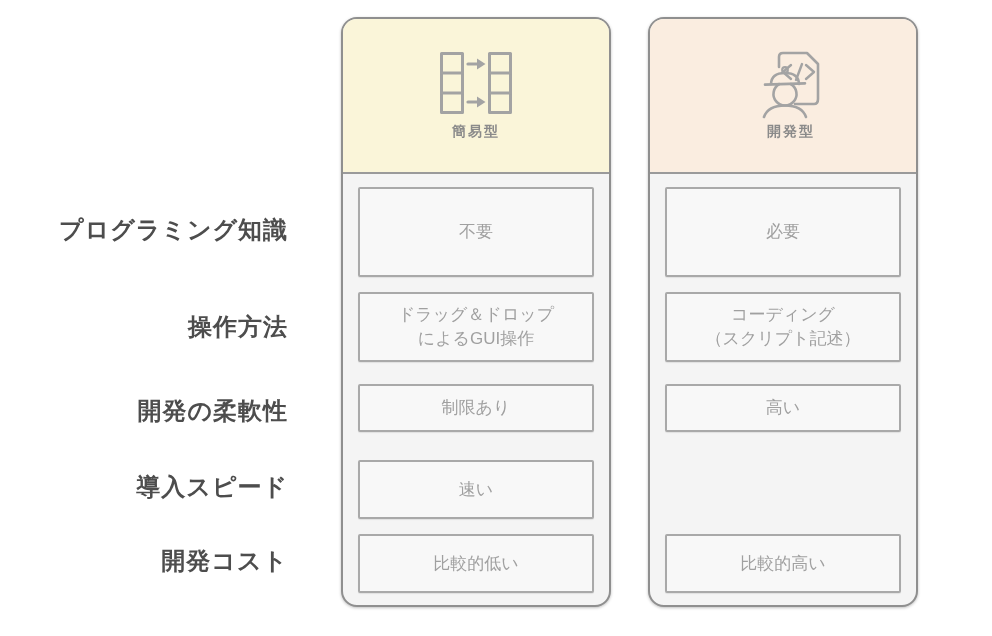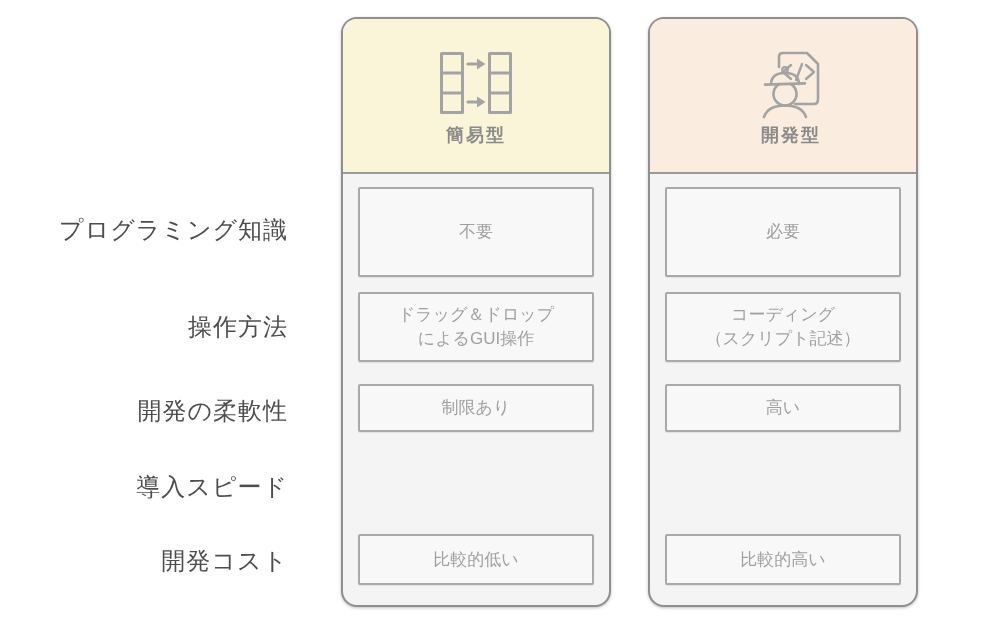--- a/index.html
+++ b/index.html
@@ -6,21 +6,21 @@
   body{
     width:992px;height:636px;background:#ffffff;overflow:hidden;position:relative;
     font-family:"Liberation Sans","DejaVu Sans",sans-serif;
   }
   .canvas{position:absolute;inset:0;}
 
   
   .labels{position:absolute;left:0;top:0;width:290px;height:636px;}
   .row-label{
     position:absolute;left:0;right:2px;height:34px;line-height:34px;
-    text-align:right;font-size:24px;font-weight:normal;color:#4D4D4D;
+    text-align:right;font-size:24px;font-weight:bold;color:#4D4D4D;
     letter-spacing:1px;
   }
   .rl0{top:213px}.rl1{top:310px}.rl2{top:394px}.rl3{top:470px}.rl4{top:544px}
 
   
   .col{
     position:absolute;top:17px;height:590px;width:270px;background:#F4F4F4;
     border:2px solid #8F8F8F;border-radius:16px;box-sizing:border-box;
     overflow:hidden;box-shadow:0 1px 3px rgba(0,0,0,0.25);
   }
@@ -28,36 +28,36 @@
   .col-dev{left:648px;}
   .col-header{
     position:absolute;left:0;right:0;top:0;height:153px;
     border-bottom:2px solid #9A9A9A;
     display:flex;flex-direction:column;align-items:center;justify-content:flex-start;
   }
   .col-simple .col-header{background:#FAF5D9;}
   .col-dev .col-header{background:#FAEDE0;padding-left:16px;}
   .icon-wrap{margin-top:28px;height:72px;display:flex;align-items:center;justify-content:center;}
   .col-title{
-    margin-top:4px;font-size:18px;font-weight:bold;color:#8A8A8A;letter-spacing:2px;
+    margin-top:4px;font-size:14px;font-weight:bold;color:#8A8A8A;letter-spacing:2px;
   }
 
   
   .cell{
     position:absolute;left:15px;right:15px;background:#F8F8F8;
     border:2px solid #A9A9A9;border-radius:2px;box-sizing:border-box;
     display:flex;align-items:center;justify-content:center;text-align:center;
     font-size:17px;line-height:1.4;color:#A0A0A0;white-space:pre-line;
     box-shadow:0 1px 1px rgba(0,0,0,0.08);
   }
   .r0{top:168px;height:90px}
   .r1{top:273px;height:70px}
   .r2{top:365px;height:48px}
   .r3{top:441px;height:59px}
-  .r4{top:515px;height:51px}
+  .r4{top:515px;height:59px}
 
   svg{display:block;}
   .stroke{stroke:#A3A3A3;fill:none;stroke-linecap:round;stroke-linejoin:round;}
   .fillg{fill:#A3A3A3;stroke:none;}
 </style>
 </head>
 <body>
 
 <div class="canvas">
 
@@ -84,20 +84,21 @@
           <line class="stroke" x1="28" y1="50" x2="38" y2="50" stroke-width="3.2"></line>
           <polygon class="fillg" points="37,44.5 45.5,50 37,55.5"></polygon>
         </svg>
       </div>
       <div class="col-title">簡易型</div>
     </div>
     <div class="cell r0">不要</div>
     <div class="cell r1">ドラッグ＆ドロップ
 によるGUI操作</div>
     <div class="cell r2">制限あり</div>
+    <div class="cell r3">速い</div>
     <div class="cell r4">比較的低い</div>
   </section>
 
   <section class="col col-dev">
     <div class="col-header">
       <div class="icon-wrap">
         <svg width="62" height="74" viewBox="0 0 60 74">
 
           <path class="stroke" stroke-width="2.6" d="M 18 21 L 18 11 Q 18 7 22 7 L 46 7 L 57 18 L 57 53 Q 57 58 53 58 L 34 58"></path>
 

